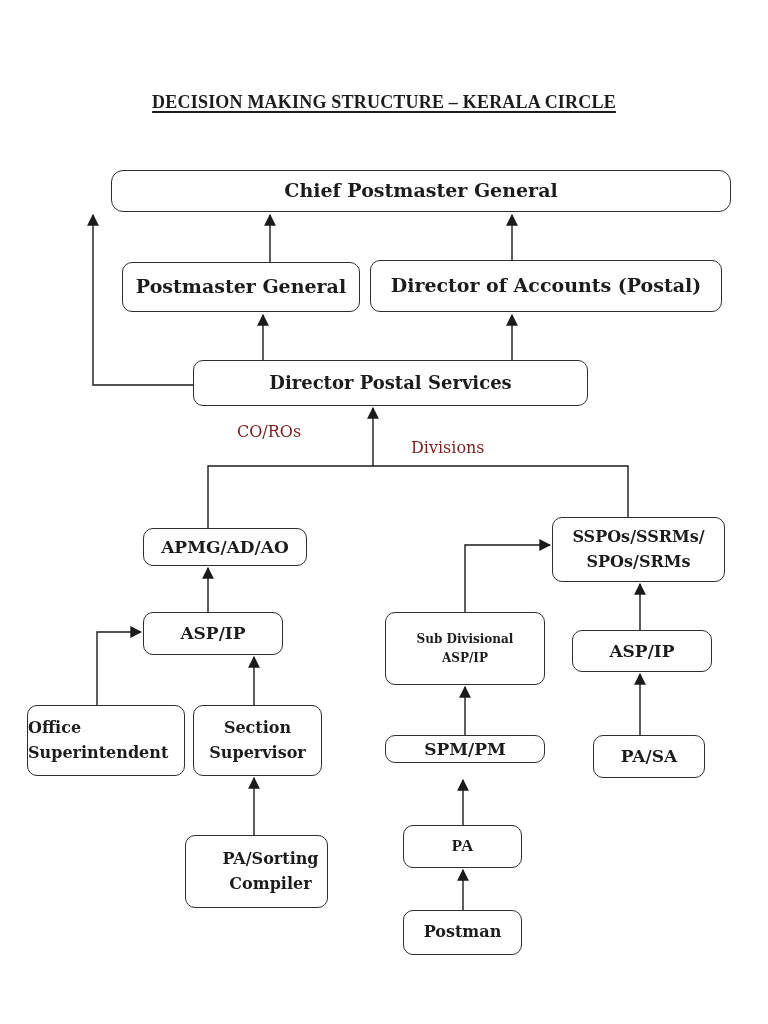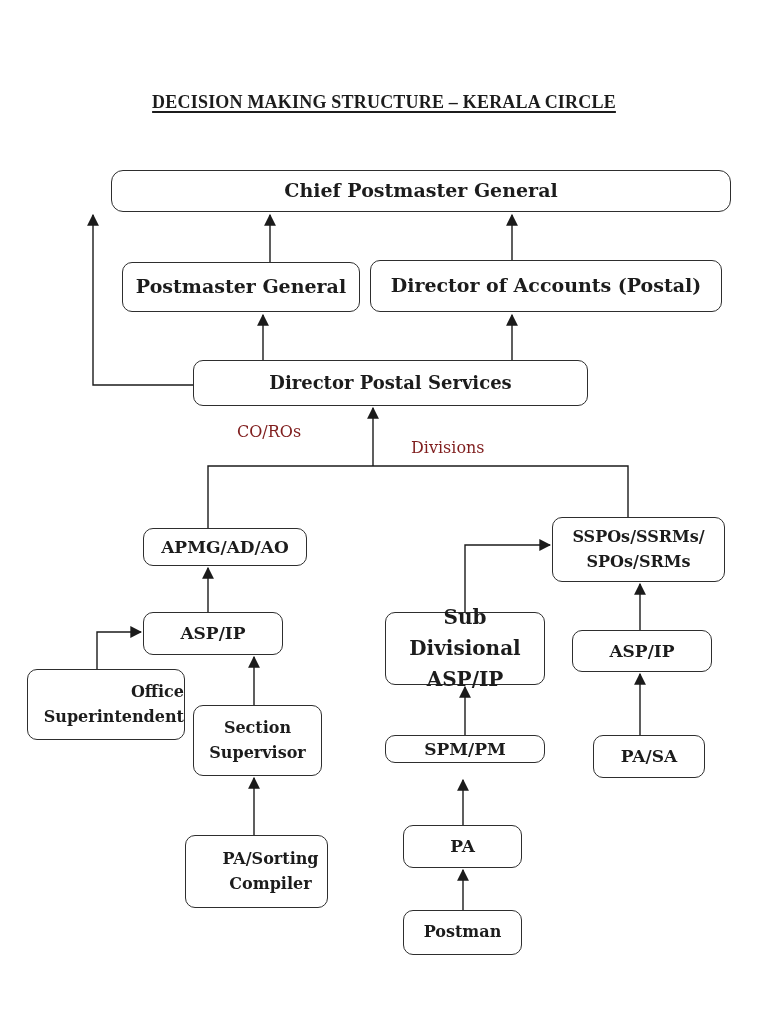--- a/index.html
+++ b/index.html
@@ -50,26 +50,26 @@
     font-weight: normal;
     color: #7f1d1d;
     z-index: 2;
   }
   #n-chief       { left: 75px;  top: 170px; width: 620px; height: 42px; font-size: 19px; border-radius: 12px; margin-left: 36px; }
   #n-pmg         { left: 122px; top: 262px; width: 238px; height: 50px; font-size: 19px; }
   #n-doa         { left: 370px; top: 260px; width: 352px; height: 52px; font-size: 19px; }
   #n-dps         { left: 193px; top: 360px; width: 395px; height: 46px; font-size: 18px; }
   #n-apmg        { left: 143px; top: 528px; width: 164px; height: 38px; font-size: 17px; }
   #n-asp-left    { left: 143px; top: 612px; width: 140px; height: 43px; font-size: 17px; }
-  #n-office-sup  { left: 27px;  top: 669px; width: 158px; height: 71px; font-size: 16px; align-items: flex-end; text-align: left; }
+  #n-office-sup  { left: 27px;  top: 705px; width: 158px; height: 71px; font-size: 16px; align-items: flex-start; text-align: left; }
   #n-section-sup { left: 193px; top: 705px; width: 129px; height: 71px; font-size: 16px; }
   #n-pa-sorting  { left: 185px; top: 835px; width: 143px; height: 73px; font-size: 16px; padding-left: 28px; }
-  #n-sub-div     { left: 385px; top: 612px; width: 160px; height: 73px; font-size: 20px; }
+  #n-sub-div     { left: 385px; top: 612px; width: 160px; height: 73px; font-size: 12px; }
   #n-spm         { left: 385px; top: 735px; width: 160px; height: 28px; font-size: 17px; }
-  #n-pa          { left: 403px; top: 825px; width: 119px; height: 43px; font-size: 17px; }
+  #n-pa          { left: 403px; top: 825px; width: 119px; height: 43px; font-size: 17px; font-family: Liberation Serif, serif; }
   #n-postman     { left: 403px; top: 910px; width: 119px; height: 45px; font-size: 16px; }
   #n-sspos       { left: 552px; top: 517px; width: 173px; height: 65px; font-size: 16px; }
   #n-asp-right   { left: 572px; top: 630px; width: 140px; height: 42px; font-size: 17px; }
   #n-pa-sa       { left: 593px; top: 735px; width: 112px; height: 43px; font-size: 17px; }
   #lbl-coros     { left: 237px; top: 422px; }
   #lbl-divisions { left: 411px; top: 438px; }
 </style>
 </head>
 <body>
 

